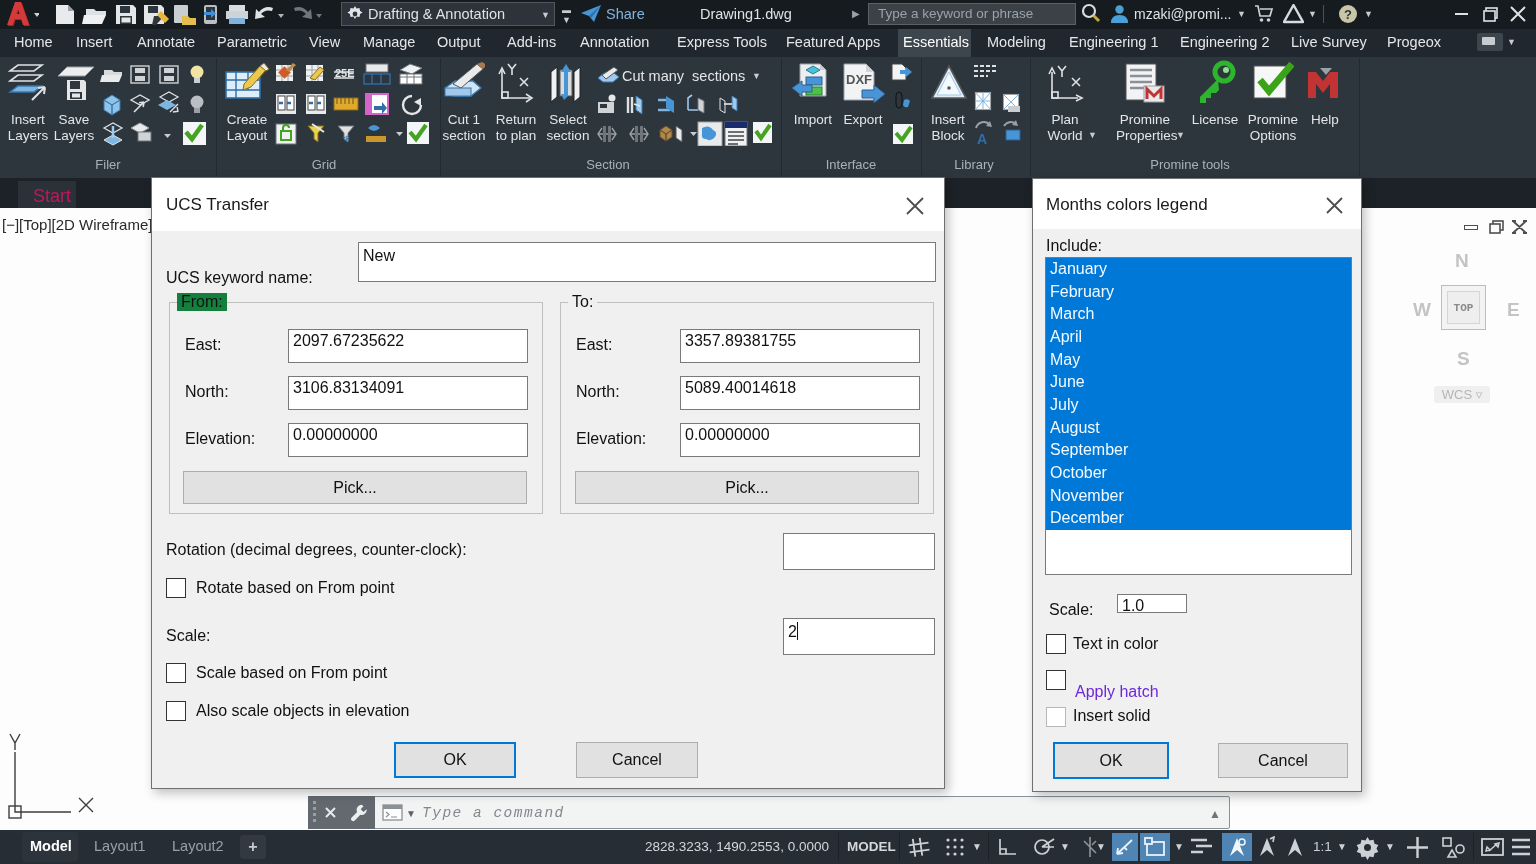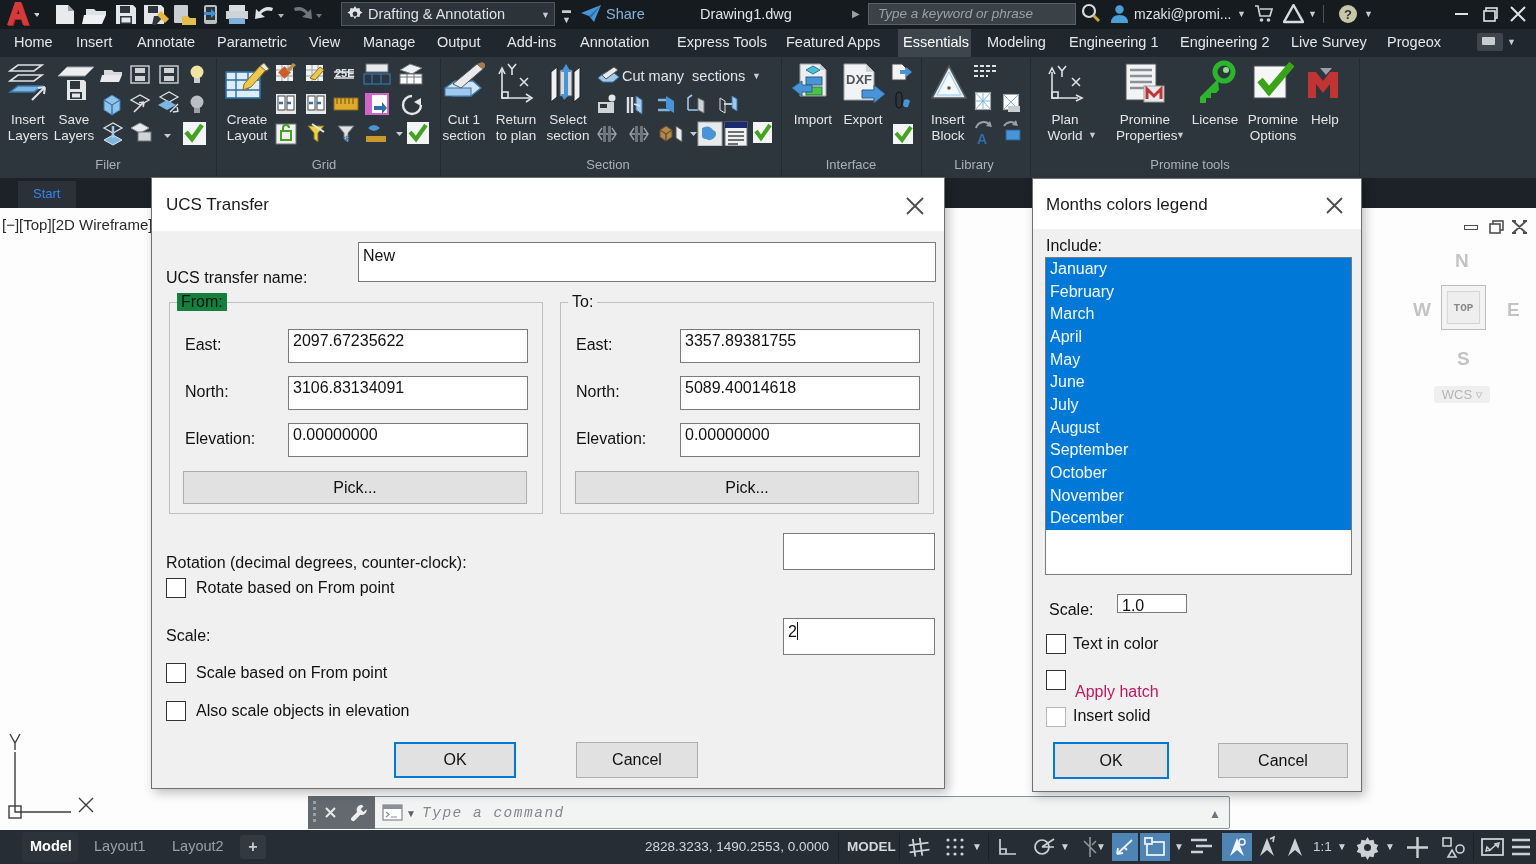--- a/index.html
+++ b/index.html
@@ -72,21 +72,21 @@
 <div class="a ddl" style="left:562px;top:5px">▬<br>▼</div>
 <svg class="a" style="left:580px;top:4px" width="22" height="20" viewBox="0 0 22 20">
       <path d="M1 9 L21 1 L14 18 L9 12 Z" fill="#4795d6"></path>
       <path d="M9 12 L21 1 L11 14 Z" fill="#2f6ea6"></path>
     </svg>
 <div class="a" style="left:606px;top:6px;font-size:14.5px;color:#84b3de">Share</div>
 <div class="a txt" style="left:700px;top:6px;font-size:14.5px">Drawing1.dwg</div>
 <div class="a" style="left:852px;top:8px;color:#9aa0a5;font-size:10px">▶</div>
 
 <div class="a" style="left:868px;top:3px;width:208px;height:22px;background:#3a4147;border:1px solid #5a6168"></div>
-<div class="a" style="left:878px;top:6px;font-size:13.5px;color:#9aa2a9;font-style:italic">Type a keyword or phrase</div>
+<div class="a" style="left:878px;top:6px;font-size:13.5px;color:#9aa2a9;">Type a keyword or phrase</div>
 <svg class="a" style="left:1081px;top:3px" width="20" height="21" viewBox="0 0 20 21">
       <circle cx="8" cy="8" r="6" fill="none" stroke="#d7dade" stroke-width="2.2"></circle>
       <path d="M12.5 12.5 L18 18" stroke="#c8a83c" stroke-width="3"></path>
     </svg>
 <svg class="a" style="left:1110px;top:4px" width="19" height="19" viewBox="0 0 19 19">
       <circle cx="9.5" cy="5.5" r="4.2" fill="#4a9fd8"></circle>
       <path d="M1 19 q0-8 8.5-8 q8.5 0 8.5 8 z" fill="#4a9fd8"></path>
     </svg>
 <div class="a txt" style="left:1134px;top:6px;font-size:14px">mzaki@promi...</div>
 <div class="a ddl" style="left:1237px;top:9px">▼</div>
@@ -468,21 +468,21 @@
 <div class="a bt2" style="left:1244px;top:112px;width:58px">Promine<br>Options</div>
 <svg class="a" style="left:1306px;top:66px" width="40" height="34" viewBox="0 0 40 34">
  <path d="M14 2 l6 7 6 -7 z" fill="#9aa0a5"></path>
  <path d="M2 32 V6 h8 l7 9 7 -9 h8 v26 h-8 V18 l-7 9 -7 -9 v14 z" fill="#c23333"></path>
 </svg>
 <div class="a bt2" style="left:1302px;top:112px;width:46px">Help</div>
 </div>
 
 <div class="a" style="left:0;top:178px;width:1536px;height:30px;background:#1c2227"></div>
 <div class="a" style="left:18px;top:181px;width:58px;height:27px;background:#2a3138"></div>
-<div class="a" style="left:33px;top:186px;font-size:13px;color:#3b82f6">Start</div>
+<div class="a" style="left:33px;top:186px;font-size:18px;color:#be185d">Start</div>
 
 <div class="a" style="left:0;top:208px;width:1536px;height:622px;background:#fdfdfd"></div>
 <div class="a" style="left:2px;top:216px;font-size:15px;color:#2a2a2a">[−][Top][2D Wireframe]</div>
 
 <div class="a" style="left:1464px;top:225px;width:14px;height:5px;border:1.5px solid #4f4f4f"></div>
 <svg class="a" style="left:1489px;top:220px" width="15" height="14" viewBox="0 0 15 14">
       <rect x="4" y="1" width="10" height="9" fill="none" stroke="#4f4f4f" stroke-width="1.6"></rect>
       <rect x="1" y="4" width="10" height="9" fill="#fdfdfd" stroke="#4f4f4f" stroke-width="1.6"></rect>
     </svg>
 <svg class="a" style="left:1511px;top:220px" width="17" height="14" viewBox="0 0 17 14">
@@ -617,21 +617,21 @@
       </svg>
 </div>
 
 <div id="dlg1">
 <div class="a" style="left:151px;top:177px;width:794px;height:612px;background:#f0f0f0;border:1px solid #707070;box-shadow:3px 4px 10px rgba(0,0,0,.25)"></div>
 <div class="a" style="left:152px;top:178px;width:792px;height:53px;background:#ffffff"></div>
 <div class="a" style="left:166px;top:195px;font-size:17px;color:#1a1a1a">UCS Transfer</div>
 <svg class="a" style="left:905px;top:196px" width="20" height="20" viewBox="0 0 20 20">
         <path d="M2 2 L18 18 M18 2 L2 18" stroke="#4d4d4d" stroke-width="1.8"></path>
       </svg>
-<div class="lbl" style="left:166px;top:269px">UCS transfer name:</div>
+<div class="lbl" style="left:166px;top:269px">UCS keyword name:</div>
 <div class="inp" style="left:358px;top:242px;width:578px;height:40px;line-height:26px">New</div>
 
 <fieldset class="a" style="left:169px;top:302px;width:374px;height:212px;border:1px solid #c0c0c0"></fieldset>
 <div class="a" style="left:177px;top:293px;background:#15803d;padding:0 4px;font-size:16px;color:#111">From:</div>
 <div class="lbl" style="left:185px;top:336px">East:</div>
 <div class="inp" style="left:288px;top:329px;width:240px;height:34px;line-height:22px">2097.67235622</div>
 <div class="lbl" style="left:185px;top:383px">North:</div>
 <div class="inp" style="left:288px;top:376px;width:240px;height:34px;line-height:22px">3106.83134091</div>
 <div class="lbl" style="left:185px;top:430px">Elevation:</div>
 <div class="inp" style="left:288px;top:423px;width:240px;height:34px;line-height:22px">0.00000000</div>
@@ -640,21 +640,21 @@
 <fieldset class="a" style="left:560px;top:302px;width:374px;height:212px;border:1px solid #c0c0c0"></fieldset>
 <div class="a" style="left:568px;top:293px;background:#f0f0f0;padding:0 4px;font-size:16px;color:#111">To:</div>
 <div class="lbl" style="left:576px;top:336px">East:</div>
 <div class="inp" style="left:680px;top:329px;width:240px;height:34px;line-height:22px">3357.89381755</div>
 <div class="lbl" style="left:576px;top:383px">North:</div>
 <div class="inp" style="left:680px;top:376px;width:240px;height:34px;line-height:22px">5089.40014618</div>
 <div class="lbl" style="left:576px;top:430px">Elevation:</div>
 <div class="inp" style="left:680px;top:423px;width:240px;height:34px;line-height:22px">0.00000000</div>
 <div class="btn" style="left:575px;top:471px;width:344px;height:33px;line-height:31px">Pick...</div>
 
-<div class="lbl" style="left:166px;top:554px">Rotation (decimal degrees, counter-clock):</div>
+<div class="lbl" style="left:166px;top:541px">Rotation (decimal degrees, counter-clock):</div>
 <div class="inp" style="left:783px;top:533px;width:152px;height:37px"></div>
 <div class="cb" style="left:166px;top:578px"></div>
 <div class="lbl" style="left:196px;top:579px">Rotate based on From point</div>
 <div class="lbl" style="left:166px;top:627px">Scale:</div>
 <div class="inp" style="left:783px;top:618px;width:152px;height:37px;line-height:25px">2<span style="display:inline-block;width:1px;height:18px;background:#111;vertical-align:-3px"></span></div>
 <div class="cb" style="left:166px;top:663px"></div>
 <div class="lbl" style="left:196px;top:664px">Scale based on From point</div>
 <div class="cb" style="left:166px;top:701px"></div>
 <div class="lbl" style="left:196px;top:702px">Also scale objects in elevation</div>
 <div class="btn" style="left:394px;top:742px;width:122px;height:36px;line-height:32px;border:2px solid #0078d7">OK</div>
@@ -670,17 +670,17 @@
 <div class="lbl" style="left:1046px;top:237px">Include:</div>
 <div class="a" style="left:1045px;top:257px;width:307px;height:318px;background:#fff;border:1px solid #7a7a7a"></div>
 <div class="a" style="left:1046px;top:258px;width:305px;height:272px;background:#0078d7;color:#f4faff;font-size:16px;line-height:22.66px;padding-left:4px">January<br>February<br>March<br>April<br>May<br>June<br>July<br>August<br>September<br>October<br>November<br>December</div>
 <div class="lbl" style="left:1049px;top:601px">Scale:</div>
 <div class="inp" style="left:1117px;top:594px;width:70px;height:19px;line-height:21px">1.0</div>
 <div class="cb" style="left:1046px;top:634px"></div>
 <div class="lbl" style="left:1073px;top:635px">Text in color</div>
 <div class="cb" style="left:1046px;top:670px"></div>
 <div class="lbl" style="left:1073px;top:707px">Insert solid</div>
 <div class="cb" style="left:1046px;top:707px;border-color:#b8b8b8"></div>
-<div class="lbl" style="left:1075px;top:683px;color:#be185d">Apply hatch</div>
+<div class="lbl" style="left:1075px;top:683px;color:#6d28d9">Apply hatch</div>
 <div class="btn" style="left:1053px;top:742px;width:116px;height:37px;line-height:33px;border:2px solid #0078d7">OK</div>
 <div class="btn" style="left:1218px;top:743px;width:130px;height:35px;line-height:33px">Cancel</div>
 </div>
 
 </div>
 </body></html>

